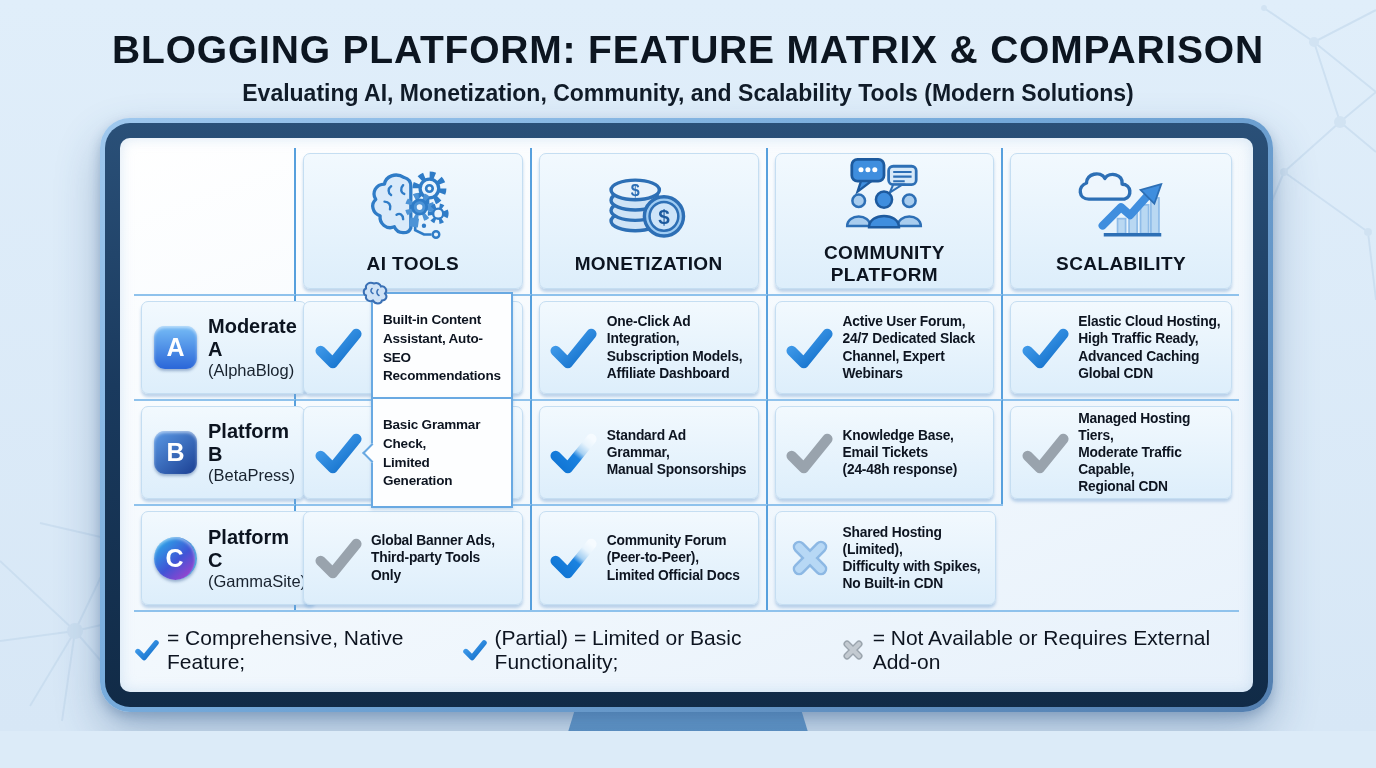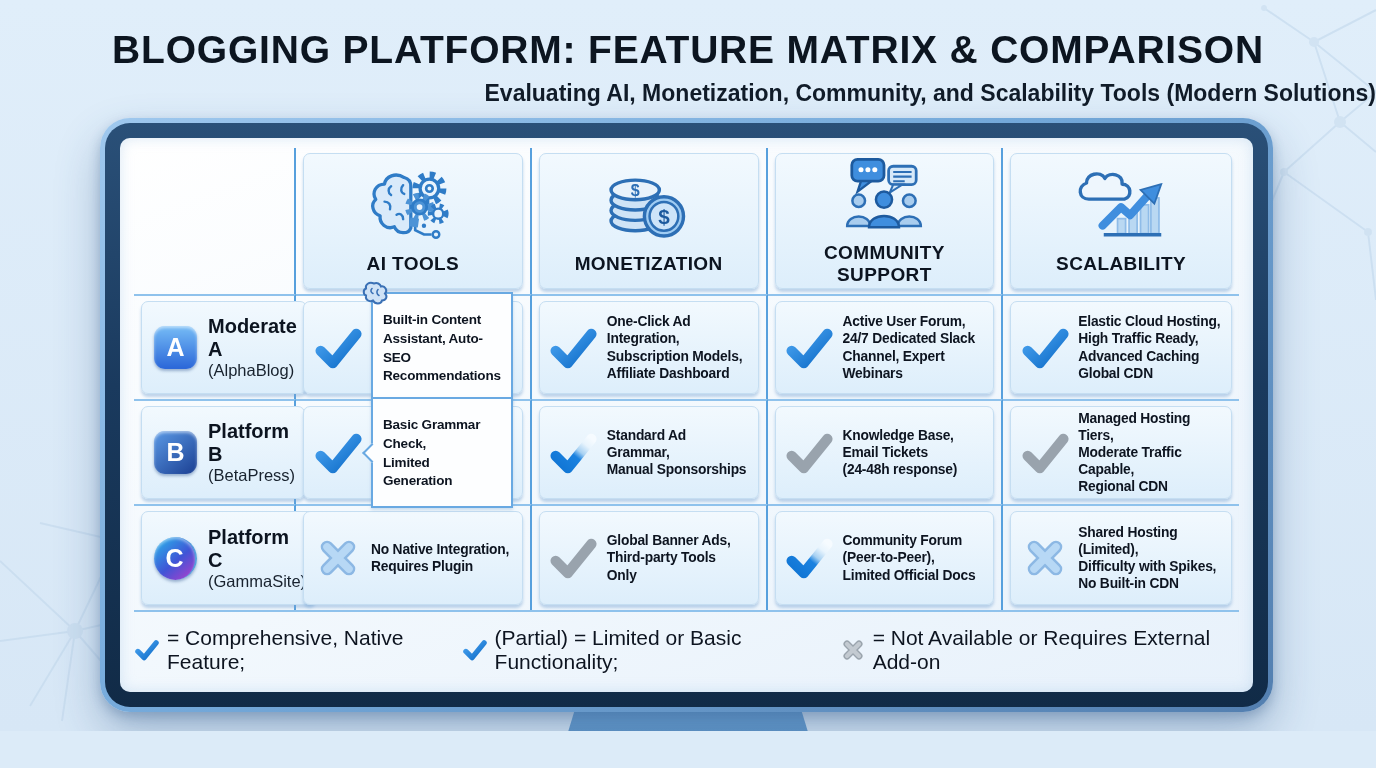--- a/index.html
+++ b/index.html
@@ -9,21 +9,21 @@
   .stage { position:relative; width:1376px; height:731px; background:linear-gradient(180deg,#e0eefa,#d7e7f6); overflow:hidden; }
 
   
   .deco { position:absolute; z-index:0; opacity:.6; }
   .deco.tr { top:0; right:0; }
   .deco.bl { bottom:0; left:0; }
 
   
   .titleblock { position:absolute; top:28px; left:0; width:100%; text-align:center; z-index:3; }
   .title { font-size:39px; font-weight:bold; letter-spacing:.8px; color:#0c1520; }
-  .subtitle { margin-top:8px; font-size:23px; font-weight:bold; color:#101b28;text-align:right; }
+  .subtitle { margin-top:8px; font-size:23px; font-weight:bold; color:#101b28; }
 
   
   .monitor { position:absolute; left:100px; top:118px; width:1173px; height:594px; z-index:2;
              border-radius:30px; padding:5px;
              background:linear-gradient(145deg,#9fc8ee 0%,#74a9da 45%,#537fb0 100%);
              box-shadow:0 22px 45px rgba(40,80,130,.32), 0 5px 12px rgba(40,80,130,.28); }
   .bezel { width:100%; height:100%; border-radius:25px; padding:15px;
            background:linear-gradient(180deg,#2a5078 0%,#1a3a5e 45%,#112b47 100%); }
   .screen { width:100%; height:100%; border-radius:10px; padding:10px 14px 4px;
             background:linear-gradient(160deg,#ffffff 0%,#f2f8fd 55%,#e7f1fb 100%);
@@ -207,21 +207,21 @@
                   <path d="M20 21 L17 30 L29 21 Z" fill="#3f8ede" stroke="#1d5a9e" stroke-width="2"></path>
                   <circle cx="18" cy="38" r="5.5" fill="#a9cdee" stroke="#2d6fb5" stroke-width="2.2"></circle>
                   <path d="M8 60 C8 49 28 49 28 60 Z" fill="#a9cdee" stroke="#2d6fb5" stroke-width="2.2"></path>
                   <circle cx="62" cy="38" r="5.5" fill="#a9cdee" stroke="#2d6fb5" stroke-width="2.2"></circle>
                   <path d="M52 60 C52 49 72 49 72 60 Z" fill="#a9cdee" stroke="#2d6fb5" stroke-width="2.2"></path>
                   <circle cx="40" cy="37" r="7" fill="#3f8ede" stroke="#1d5a9e" stroke-width="2.2"></circle>
                   <path d="M27 61 C27 48 53 48 53 61 Z" fill="#3f8ede" stroke="#1d5a9e" stroke-width="2.2"></path>
                 </svg>
               </span>
               <span class="hlabel">COMMUNITY
-SUPPORT</span>
+PLATFORM</span>
             </div>
           </div>
 
           <div class="c lastcol">
             <div class="card hcard">
               <span class="hicon">
                 <svg viewBox="0 0 80 66">
                   <path d="M12 27 C3 27 2 16 10 13 C10 5 22 2 26 9 C30 3 42 5 41 14 C49 14 50 25 43 27 Z" fill="#eef6fd" stroke="#2d6fb5" stroke-width="3" stroke-linejoin="round"></path>
                   <g fill="#b9d8f2" stroke="#8fbce8" stroke-width="1.5">
                     <rect x="37" y="44" width="7" height="13"></rect>
@@ -385,33 +385,20 @@
           <div class="c topline">
             <div class="card pcard">
               <span class="badge c">C</span>
               <span>
                 <div class="pname">Platform C</div>
                 <div class="palias">(GammaSite)</div>
               </span>
             </div>
           </div>
 
-          <div class="c topline">
-            <div class="card">
-              <span class="mark status-x">
-
-                <svg class="mk mk-x" viewBox="0 0 44 44">
-                    <path d="M10 10 L34 34 M34 10 L10 34" stroke="#8cb8e4" stroke-width="14" stroke-linecap="round"></path>
-                    <path d="M10 10 L34 34 M34 10 L10 34" stroke="#b7d8f5" stroke-width="8.5" stroke-linecap="round"></path>
-                  </svg>
-              </span>
-              <span class="ctext">No Native Integration,
-Requires Plugin</span>
-            </div>
-          </div>
 
           <div class="c topline">
             <div class="card">
               <span class="mark status-gray">
 
                 <svg class="mk mk-gray" viewBox="0 0 50 44">
                     <path d="M6 25 L19 38 L44 7" fill="none" stroke="#99a3ad" stroke-width="11" stroke-linecap="round" stroke-linejoin="round"></path>
                   </svg>
 
               </span>

